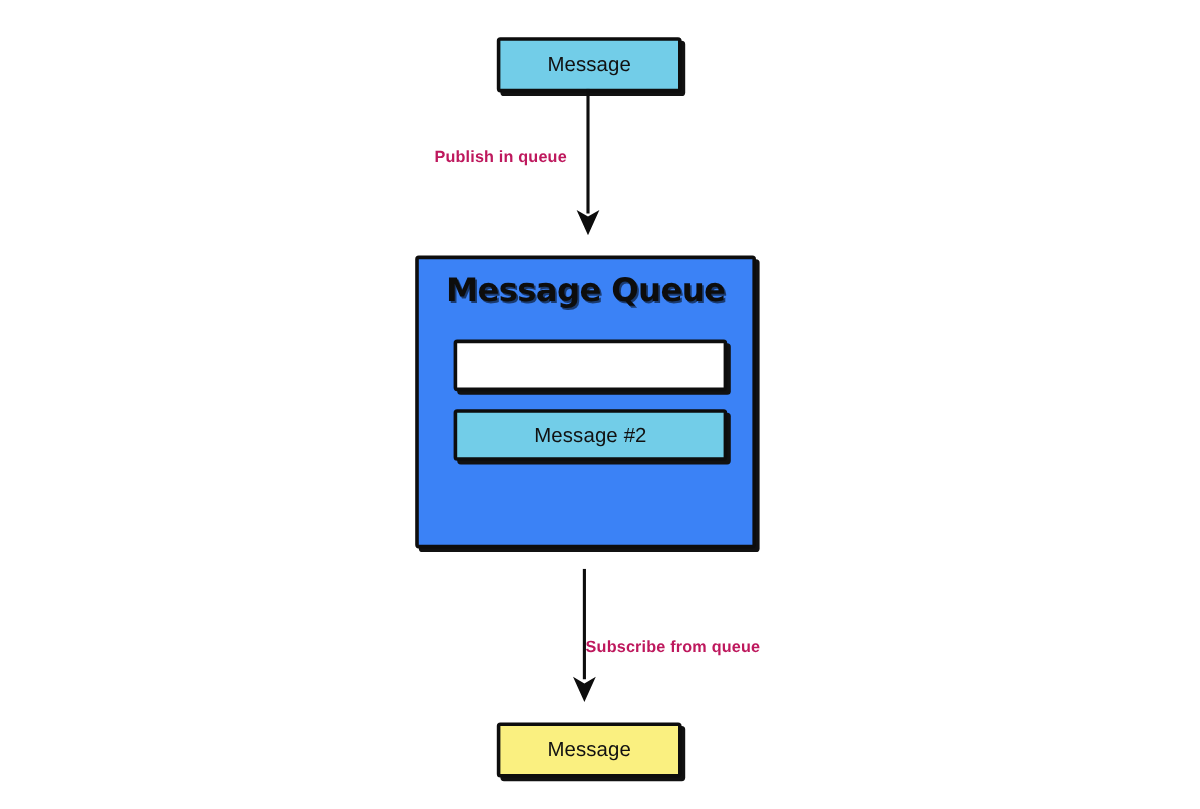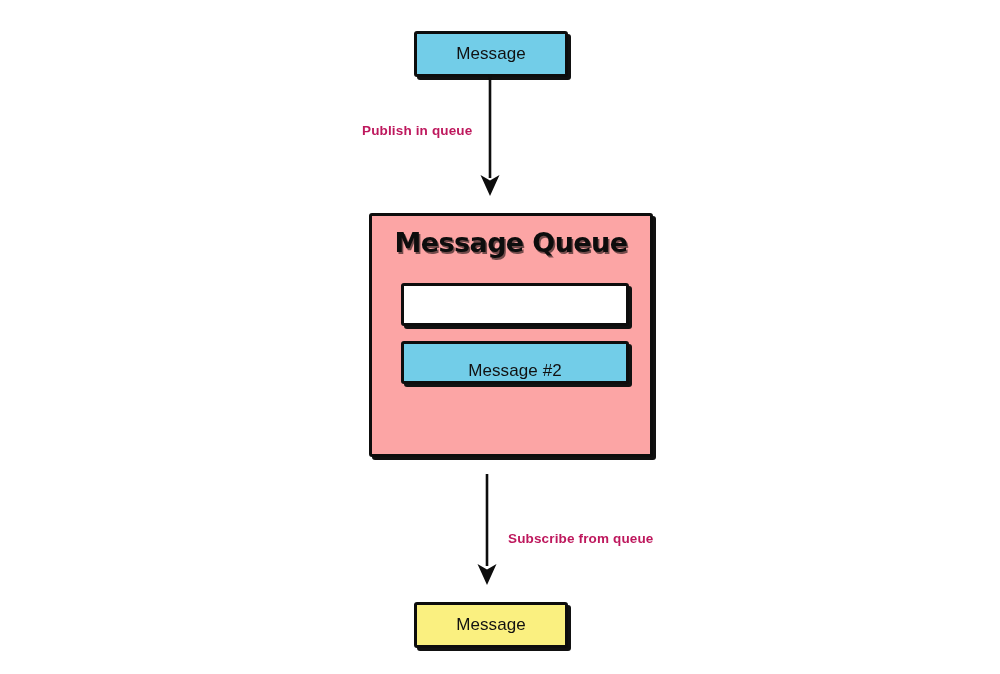--- a/index.html
+++ b/index.html
@@ -56,46 +56,44 @@
   }
 
   
   #queue-panel {
     position: absolute;
     box-sizing: border-box;
     left: 346px;
     top: 213px;
     width: 284px;
     height: 244px;
-    background: #fca5a5;
+    background: #3b82f6;
     border: 3px solid #0d0d0d;
     border-radius: 3px;
     box-shadow: 3px 3px 0 #111111;
-    margin-left: 23px;
   }
   #queue-title {
     position: absolute;
     left: 0;
     right: 0;
     top: 11px;
     text-align: center;
     font-family: "DejaVu Sans", sans-serif;
     font-weight: 700;
     font-size: 27px;
     letter-spacing: -0.6px;
     color: #0d0d0d;
     text-shadow: 1.5px 1.5px 0 rgba(0,0,0,0.55);
     user-select: none;
   }
   .slot {
     position: absolute;
     left: 29px;
     width: 228px;
     height: 43px;
-    align-items: flex-end;
   }
   #slot-empty { top: 67px; }
   #slot-2 { top: 125px; }
   #slot-1 { top: 181px; }
 
   
   .arrow {
     position: absolute;
   }
   .arrow svg { display: block; }
@@ -110,21 +108,21 @@
     color: #be185d;
     white-space: nowrap;
     letter-spacing: 0.15px;
     user-select: none;
   }
   #label-publish {
     left: 362px;
     top: 123px;
   }
   #label-subscribe {
-    left: 508px;
+    left: 488px;
     top: 531px;
   }
 </style>
 </head>
 <body>
 
 <div id="canvas">
 
   <div class="node node-blue" id="msg-top">
     <span>Message</span>

